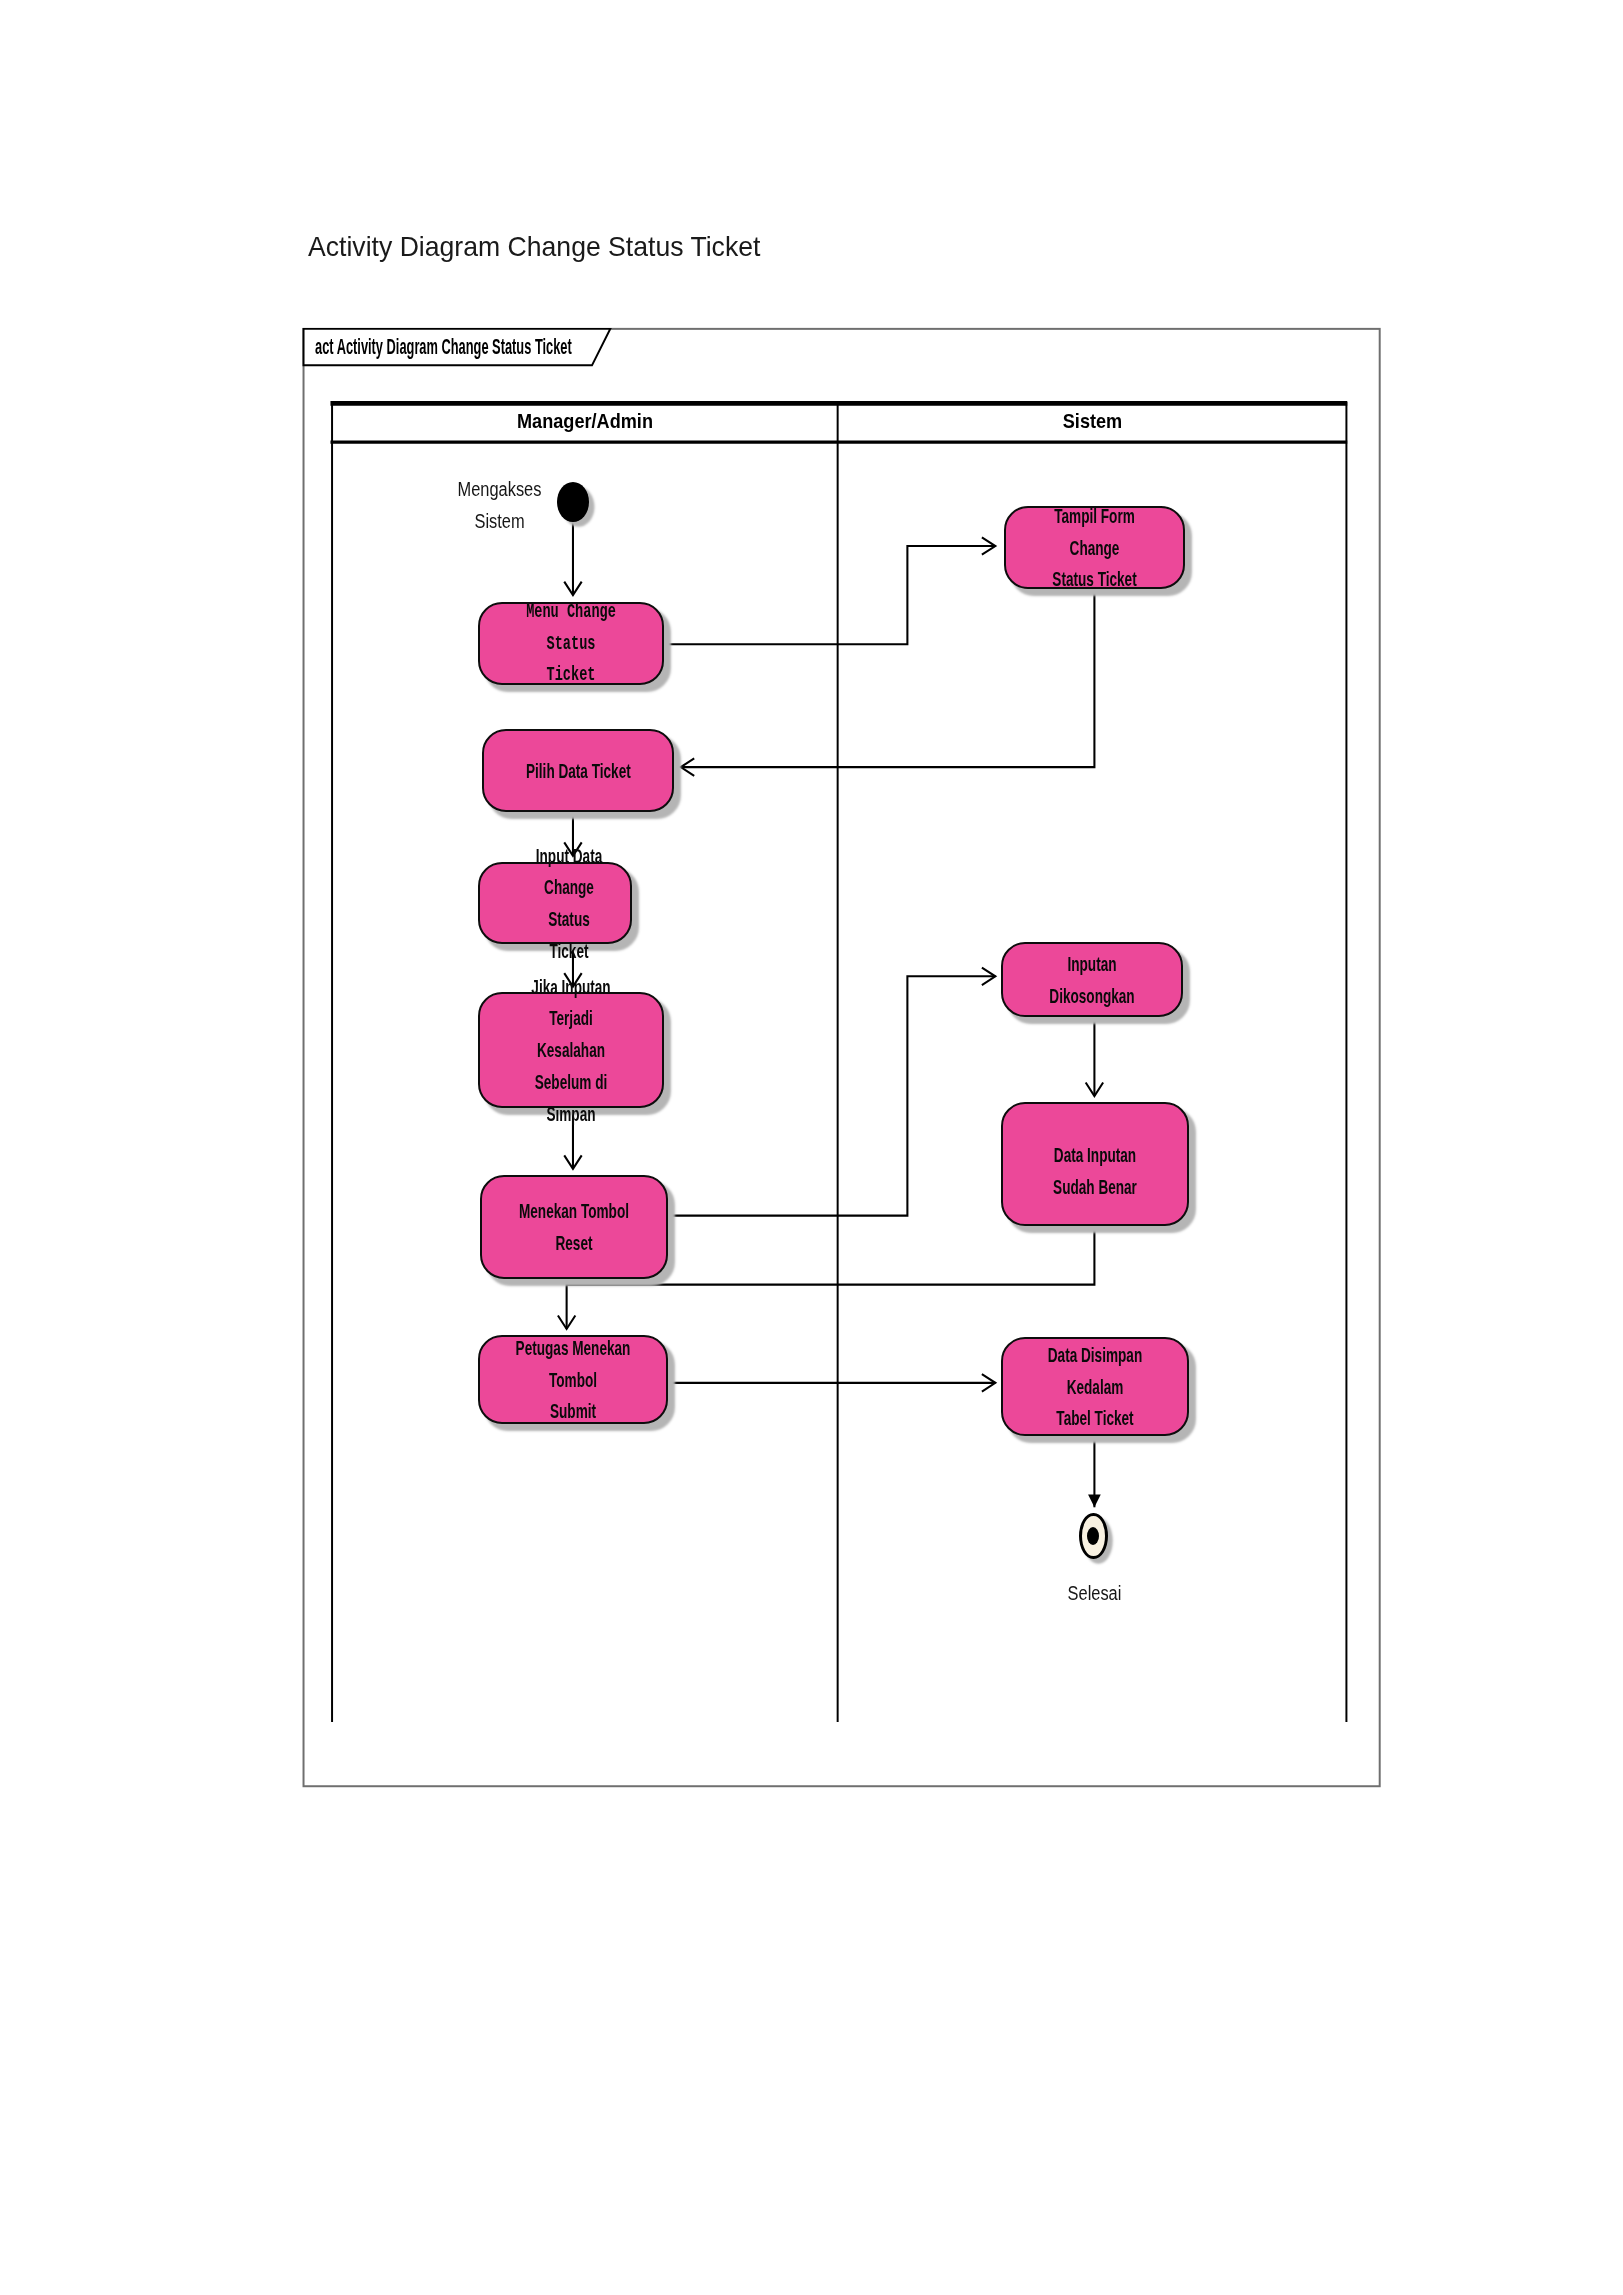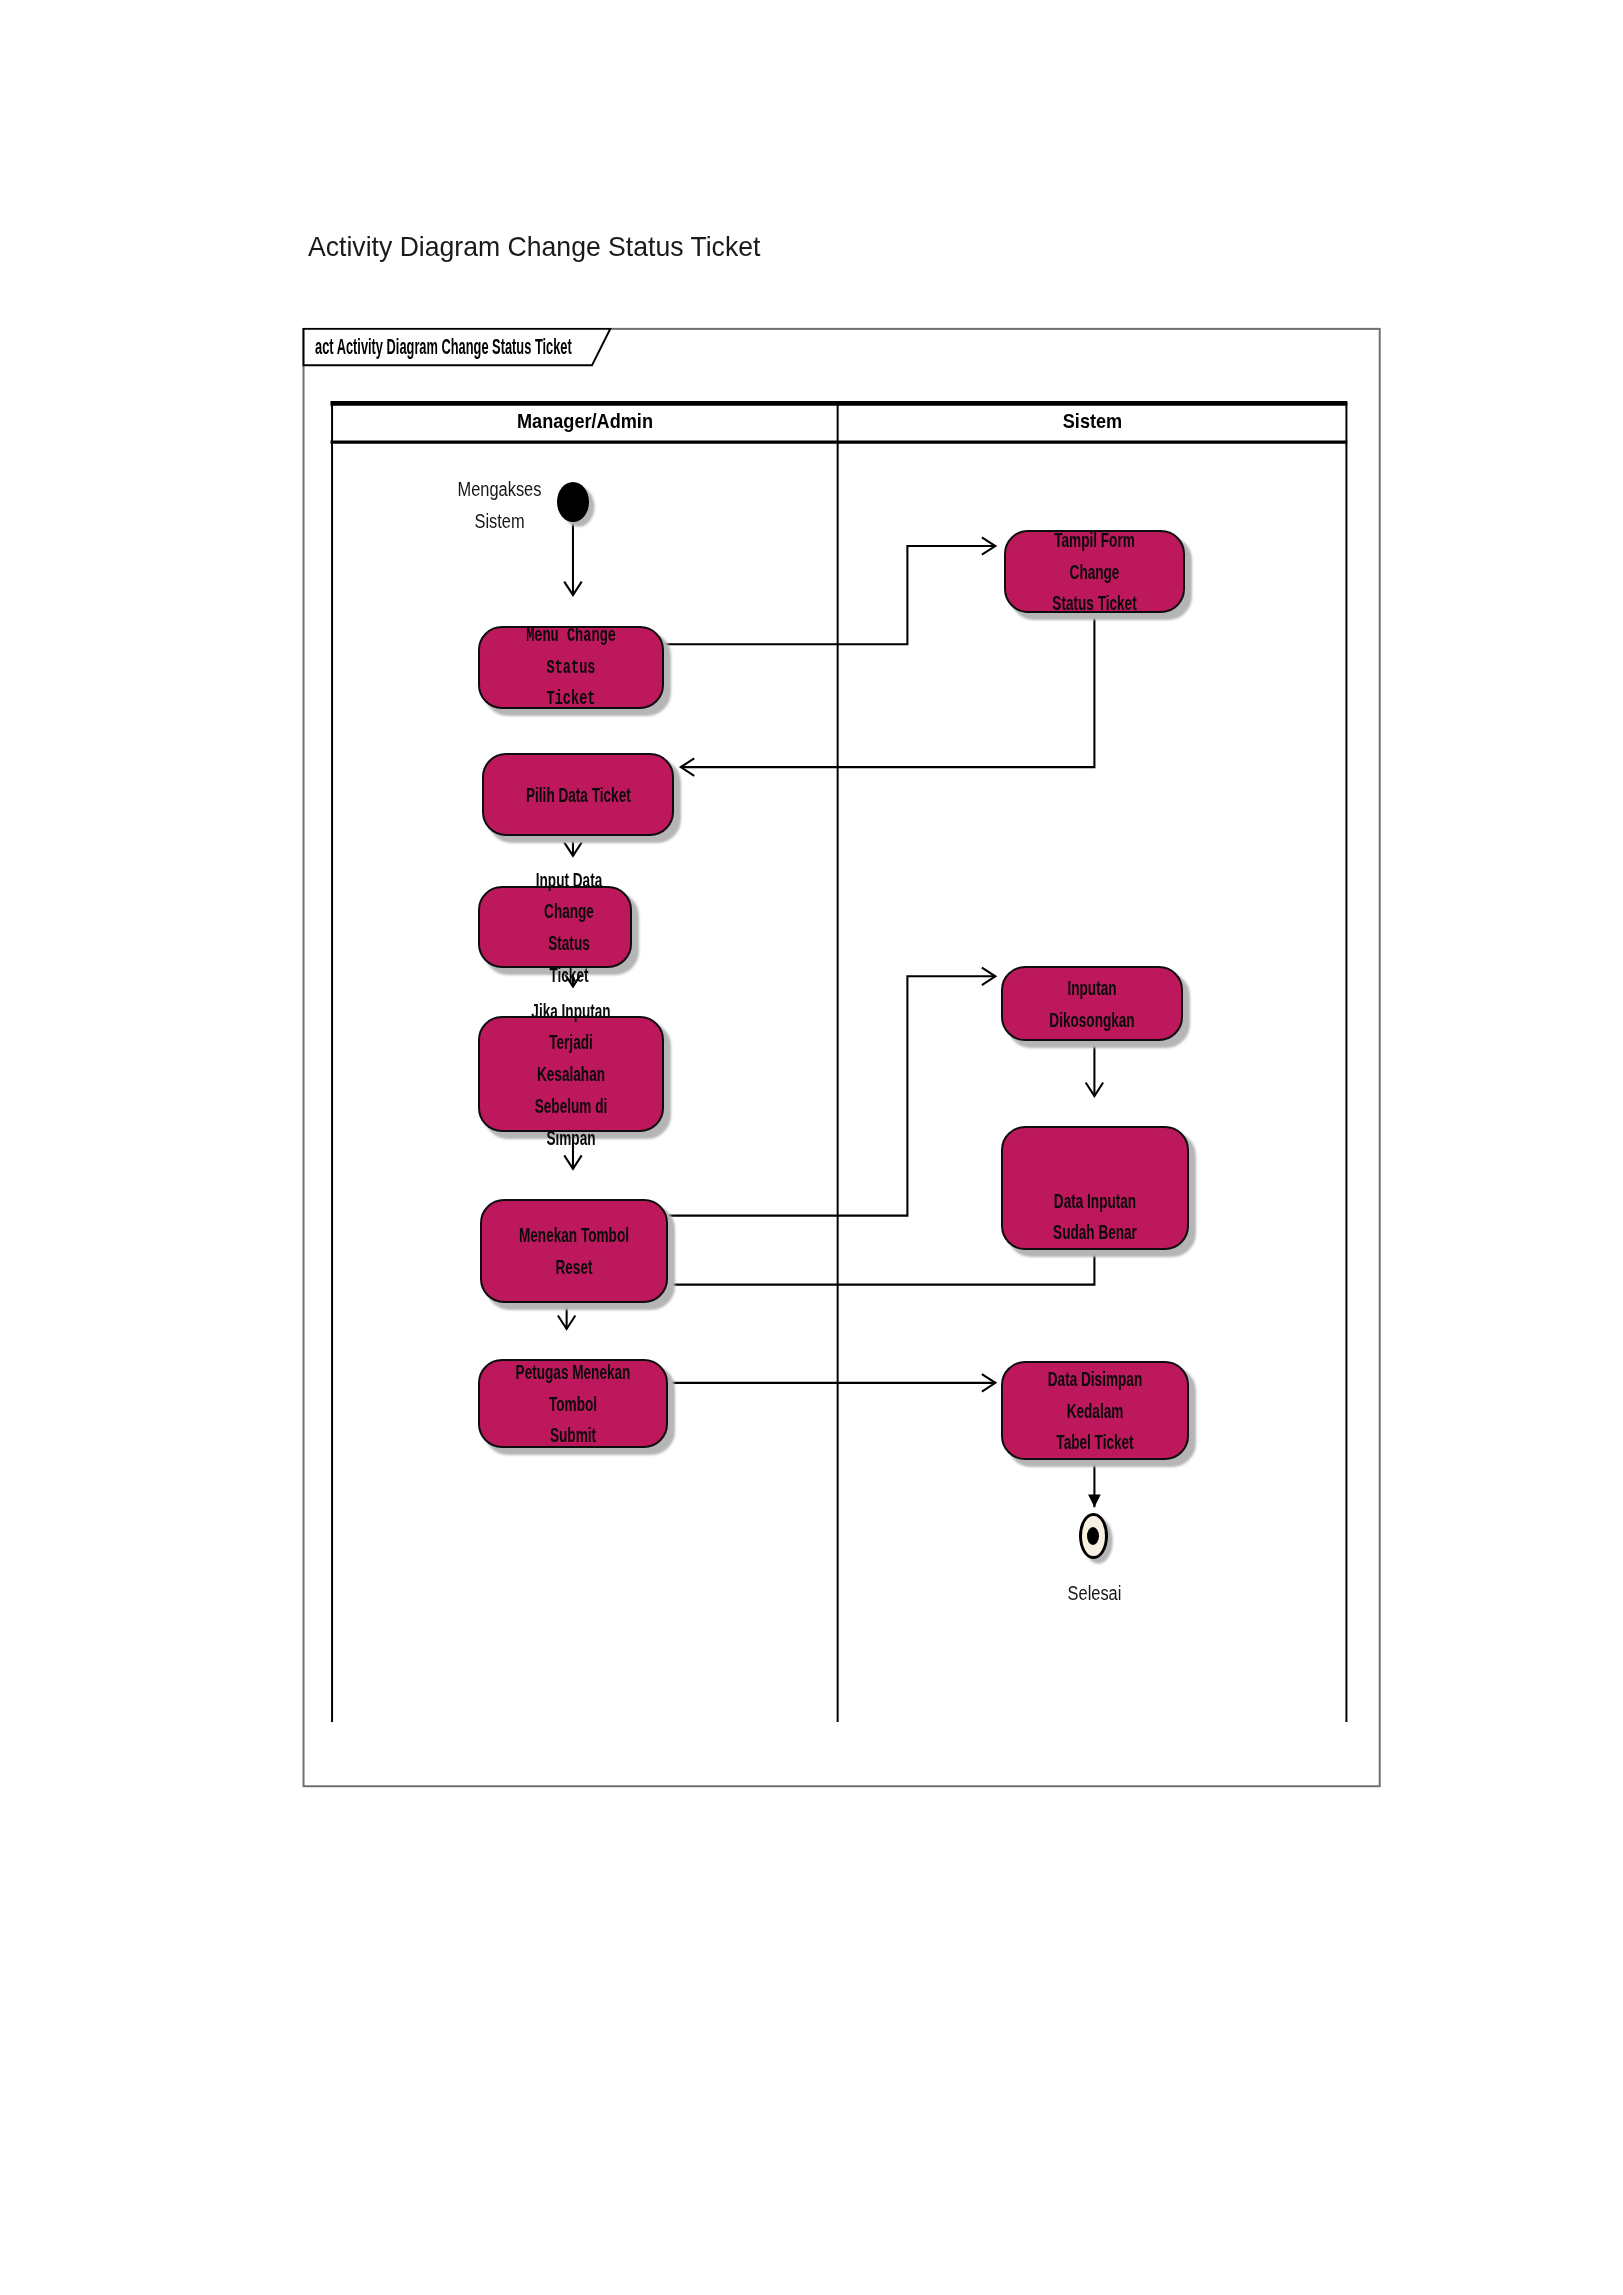--- a/index.html
+++ b/index.html
@@ -5,26 +5,26 @@
   html,body{margin:0;padding:0;background:#ffffff;}
   .page{position:relative;width:1623px;height:2295px;background:#ffffff;
         font-family:"Liberation Sans",sans-serif;overflow:hidden;}
   .doc-title{position:absolute;left:308px;top:231px;font-size:28px;font-weight:500;
         color:#1a1a1a;white-space:nowrap;transform:scaleX(.95);transform-origin:left center;}
   .svg-layer{position:absolute;left:0;top:0;}
   .tab-label{position:absolute;left:315px;top:335px;font-size:21.4px;font-weight:bold;color:#000;
         white-space:nowrap;transform:scaleX(.60);transform-origin:left center;}
   .lane-label{position:absolute;top:409px;font-size:20.6px;font-weight:bold;color:#000;
         text-align:center;transform:scaleX(.88);}
-  .activity{position:absolute;background:#be185d;border:2.4px solid #0d0d0d;border-radius:24px;
+  .activity{position:absolute;background:#ec4899;border:2.4px solid #0d0d0d;border-radius:24px;
         box-shadow:6.3px 6.3px 2.4px #b5b5b5;display:flex;align-items:center;justify-content:center;
         text-align:center;color:#0a0a0a;font-weight:bold;font-size:20.6px;line-height:1.54;
-        box-sizing:border-box;margin-top:24px;}
+        box-sizing:border-box;}
   .activity .lbl{display:inline-block;transform:scaleX(.66);white-space:pre-line;}
-  .activity.top-align{align-items:flex-end;padding-top:14.3px;}
+  .activity.top-align{align-items:center;padding-top:14.3px;}
   .start-node{position:absolute;left:557px;top:482px;width:32px;height:40px;background:#000;
         border-radius:50%;box-shadow:5.5px 4.8px 2.4px #b5b5b5;}
   .end-node{position:absolute;left:1079px;top:1513px;width:28.5px;height:46px;background:#f8f1e1;
         border:3.2px solid #000;border-radius:50%;box-shadow:4.8px 4.8px 2.4px #b5b5b5;box-sizing:border-box;
         display:flex;align-items:center;justify-content:center;}
   .end-dot{width:12px;height:18px;background:#000;border-radius:50%;}
   .node-label{position:absolute;font-size:20px;font-weight:500;color:#161616;text-align:center;
         white-space:pre-line;line-height:1.6;transform:scaleX(.82);}
 </style>
 </head>

